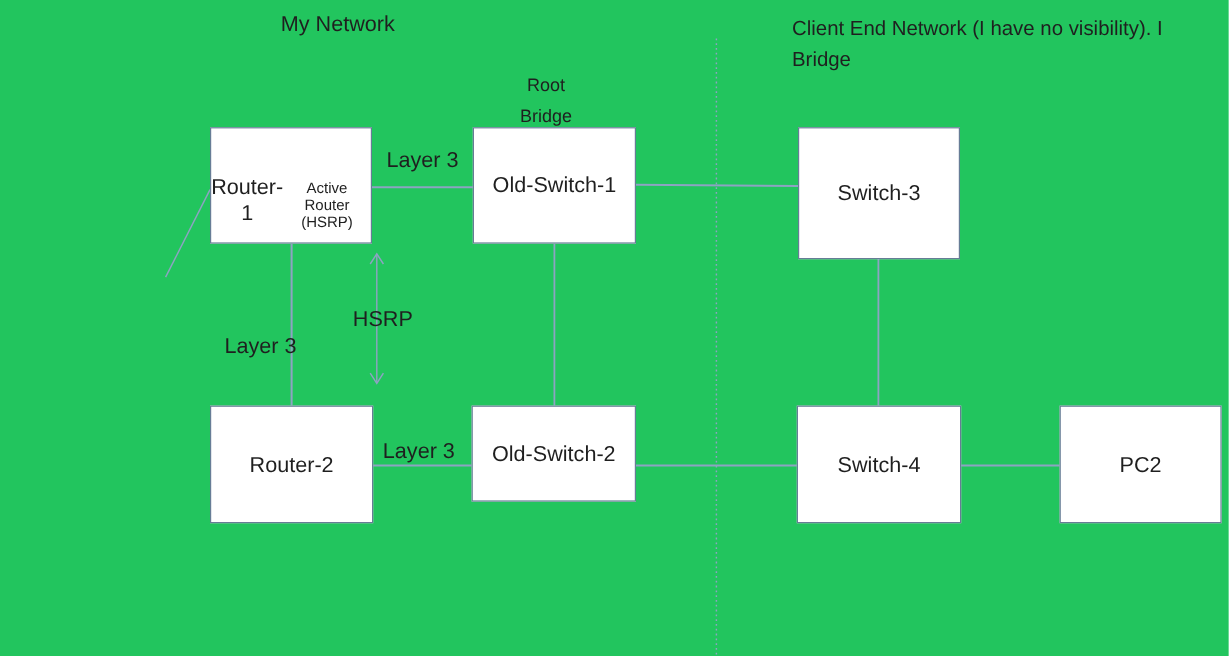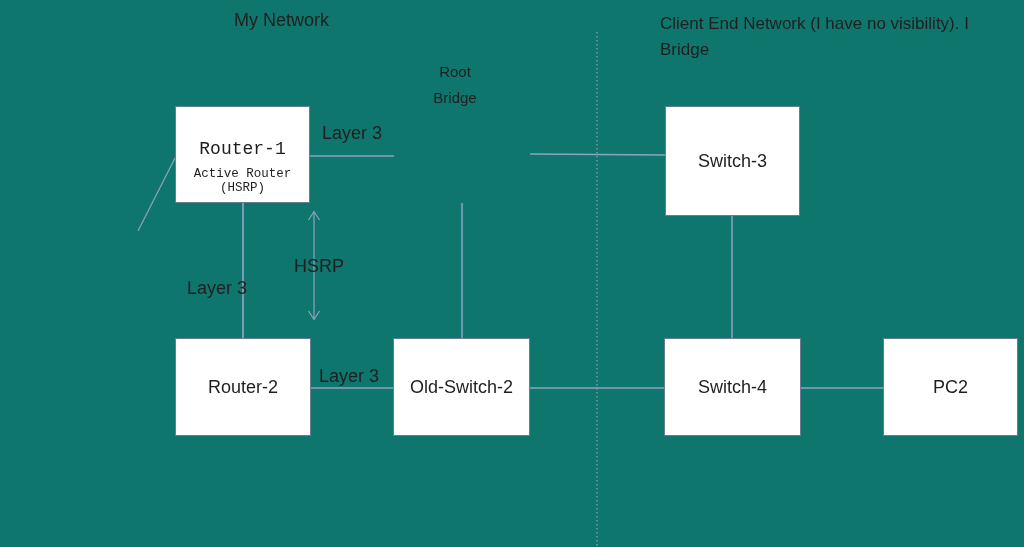--- a/index.html
+++ b/index.html
@@ -7,37 +7,37 @@
     --text:#1f1f1f;
     --box_border:#677d96;
     --connector:#8da3c2;
     --divider:#9aa1af;
     --arrow:#93a2c6;
   }
   html,body{margin:0;padding:0;background:#ffffff;}
   #canvas{
     position:relative;
     width:1024px;height:547px;
-    background:#0f766e;
+    background:#22c55e;
     font-family:"Liberation Sans","DejaVu Sans",sans-serif;
     color:var(--text,#1f1f1f);
     overflow:hidden;
   }
   svg.wires{position:absolute;left:0;top:0;width:1024px;height:547px;}
   svg.wires line, svg.wires path{stroke:var(--connector,#8da3c2);fill:none;}
   .node{
     position:absolute;
     border:1.5px solid var(--box_border,#677d96);
     background:#ffffff;
     display:flex;align-items:center;justify-content:center;
     font-size:18px;
     box-sizing:border-box;
     text-align:center;
   }
-  .node.two-line{flex-direction:column;padding-top:24px;font-family:Liberation Mono, monospace;}
+  .node.two-line{flex-direction:row;padding-top:24px;}
   .node .sublabel{font-size:12.5px;margin-top:8px;}
   .lbl{position:absolute;font-size:18px;white-space:nowrap;}
   .note{position:absolute;font-size:17px;line-height:25.5px;}
   .centered{text-align:center;}
 </style>
 </head>
 <body>
 
 <div id="canvas">
 
@@ -78,30 +78,33 @@
   <div class="lbl" style="left:187px;top:278px;">Layer 3</div>
   <div class="lbl" style="left:319px;top:366px;">Layer 3</div>
   <div class="lbl" style="left:294px;top:256px;">HSRP</div>
 
 
   <div class="node two-line" style="left:175px;top:106px;width:135px;height:97px;">
     <span>Router-1</span>
     <span class="sublabel">Active Router (HSRP)</span>
   </div>
 
+  <div class="node" style="left:394px;top:106px;width:136px;height:97px;">
+    <span>Old-Switch-1</span>
+  </div>
 
   <div class="node" style="left:665px;top:106px;width:135px;height:110px;">
     <span>Switch-3</span>
   </div>
 
   <div class="node" style="left:175px;top:338px;width:136px;height:98px;">
     <span>Router-2</span>
   </div>
 
-  <div class="node" style="left:393px;top:338px;width:137px;height:98px;">
+  <div class="node" style="left:393px;top:338px;width:137px;height:80px;">
     <span>Old-Switch-2</span>
   </div>
 
   <div class="node" style="left:664px;top:338px;width:137px;height:98px;">
     <span>Switch-4</span>
   </div>
 
   <div class="node" style="left:883px;top:338px;width:135px;height:98px;">
     <span>PC2</span>
   </div>

